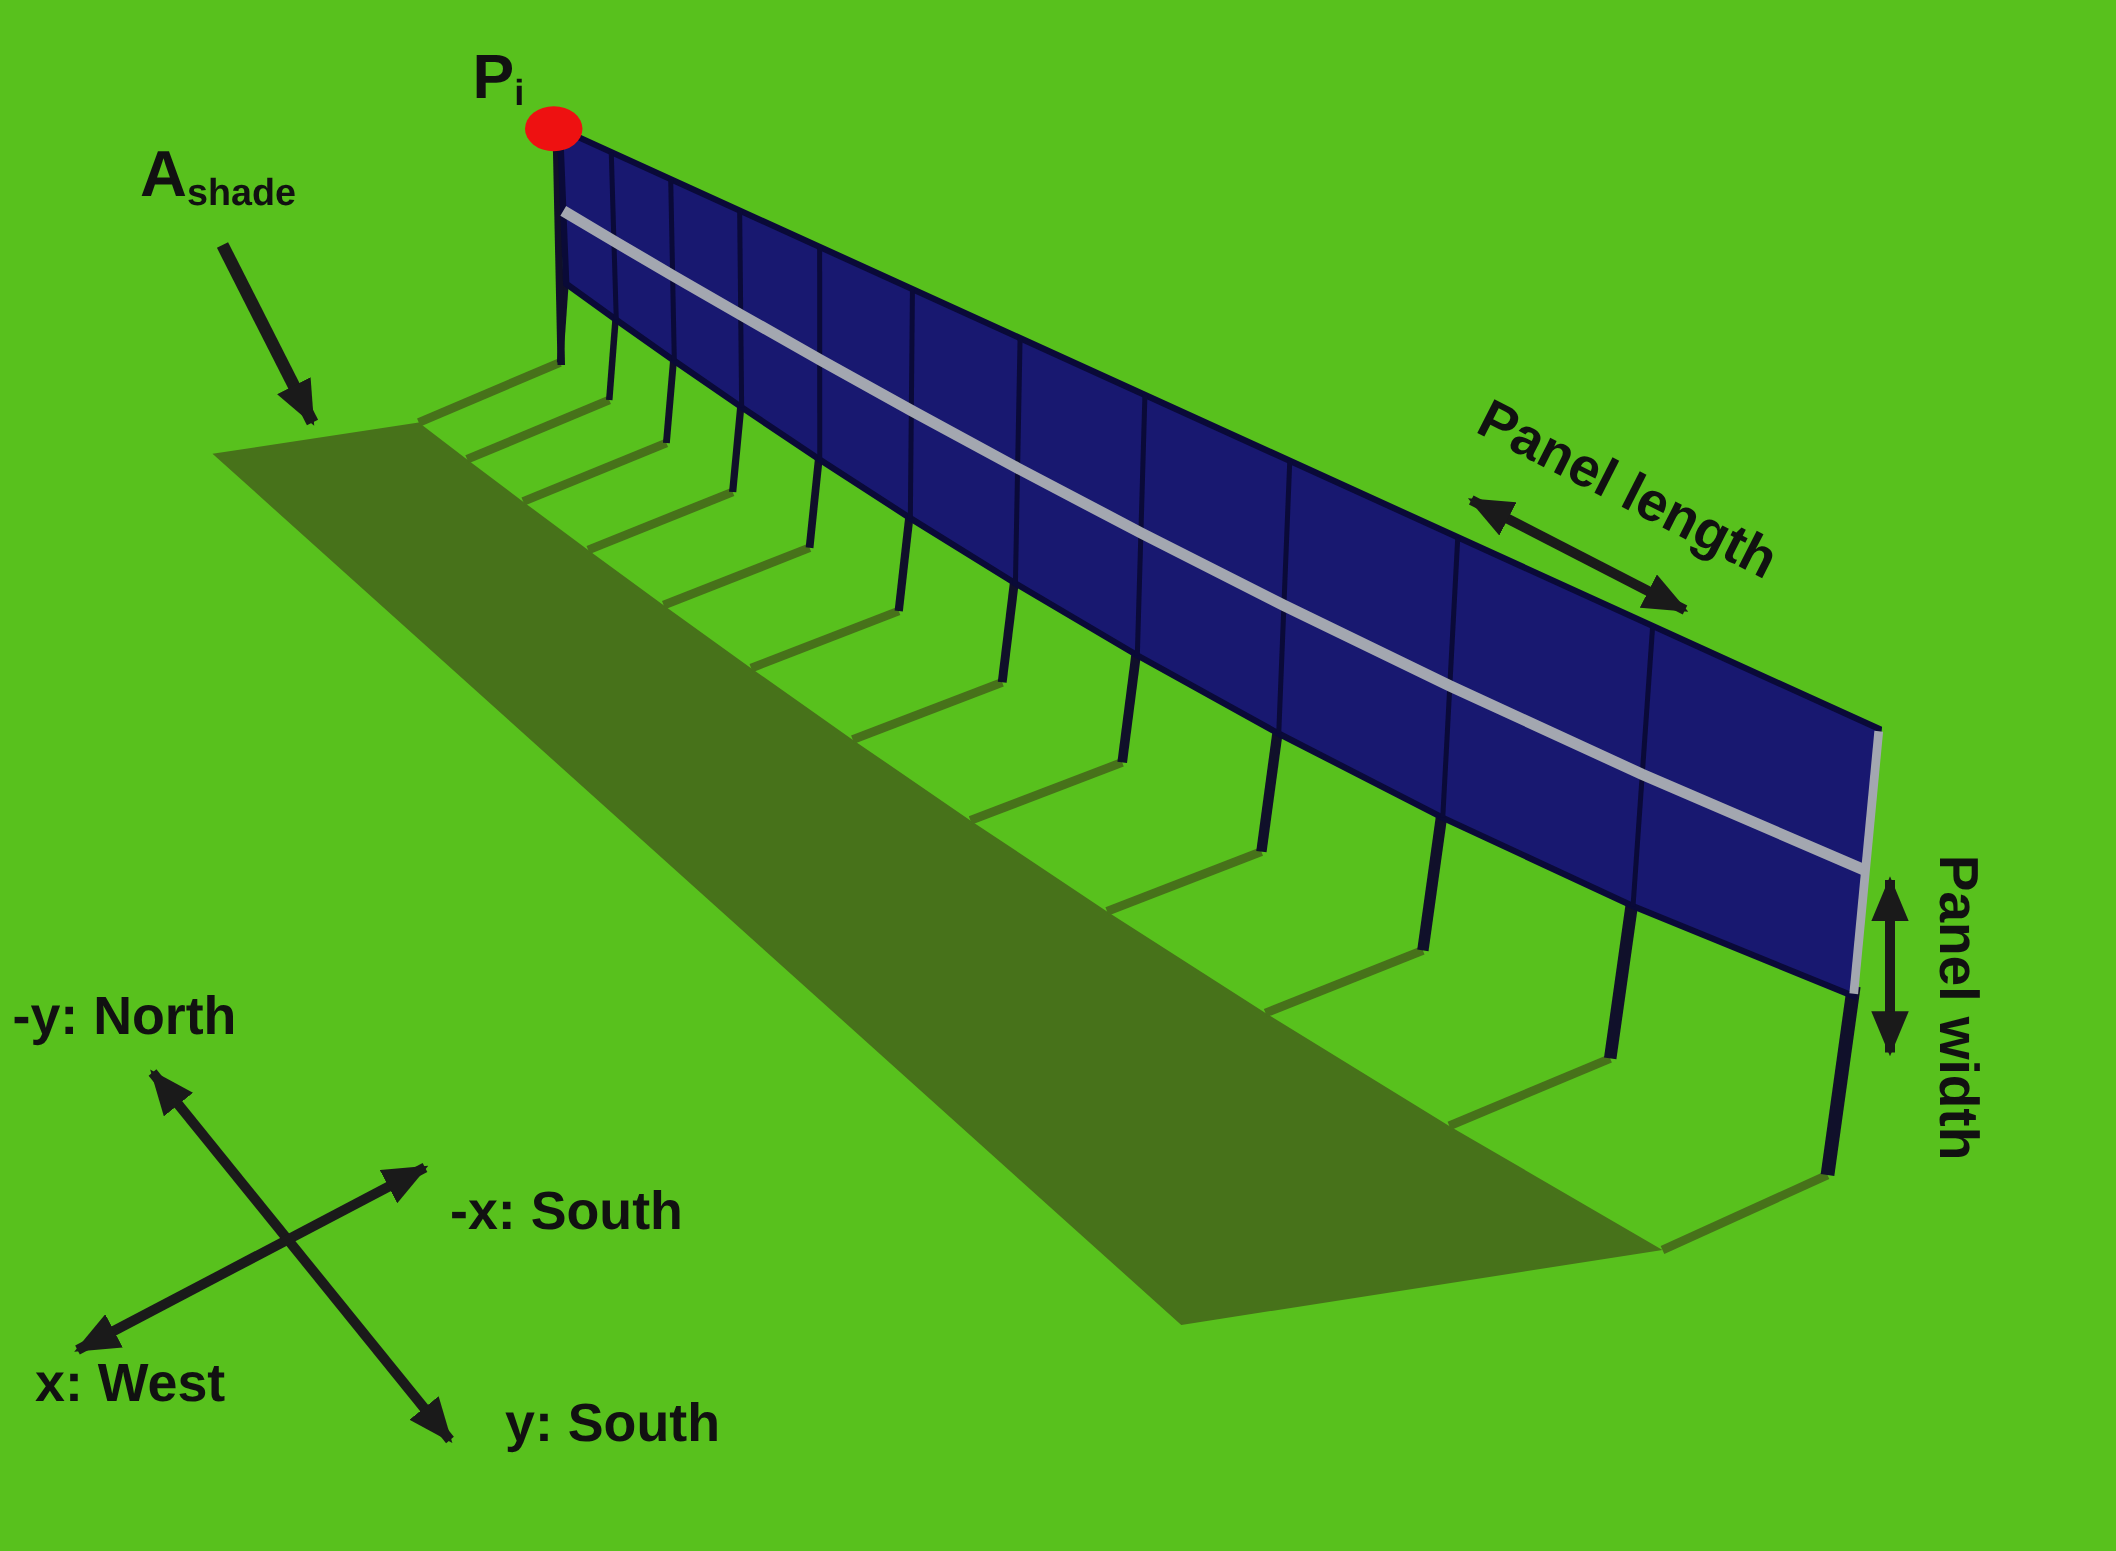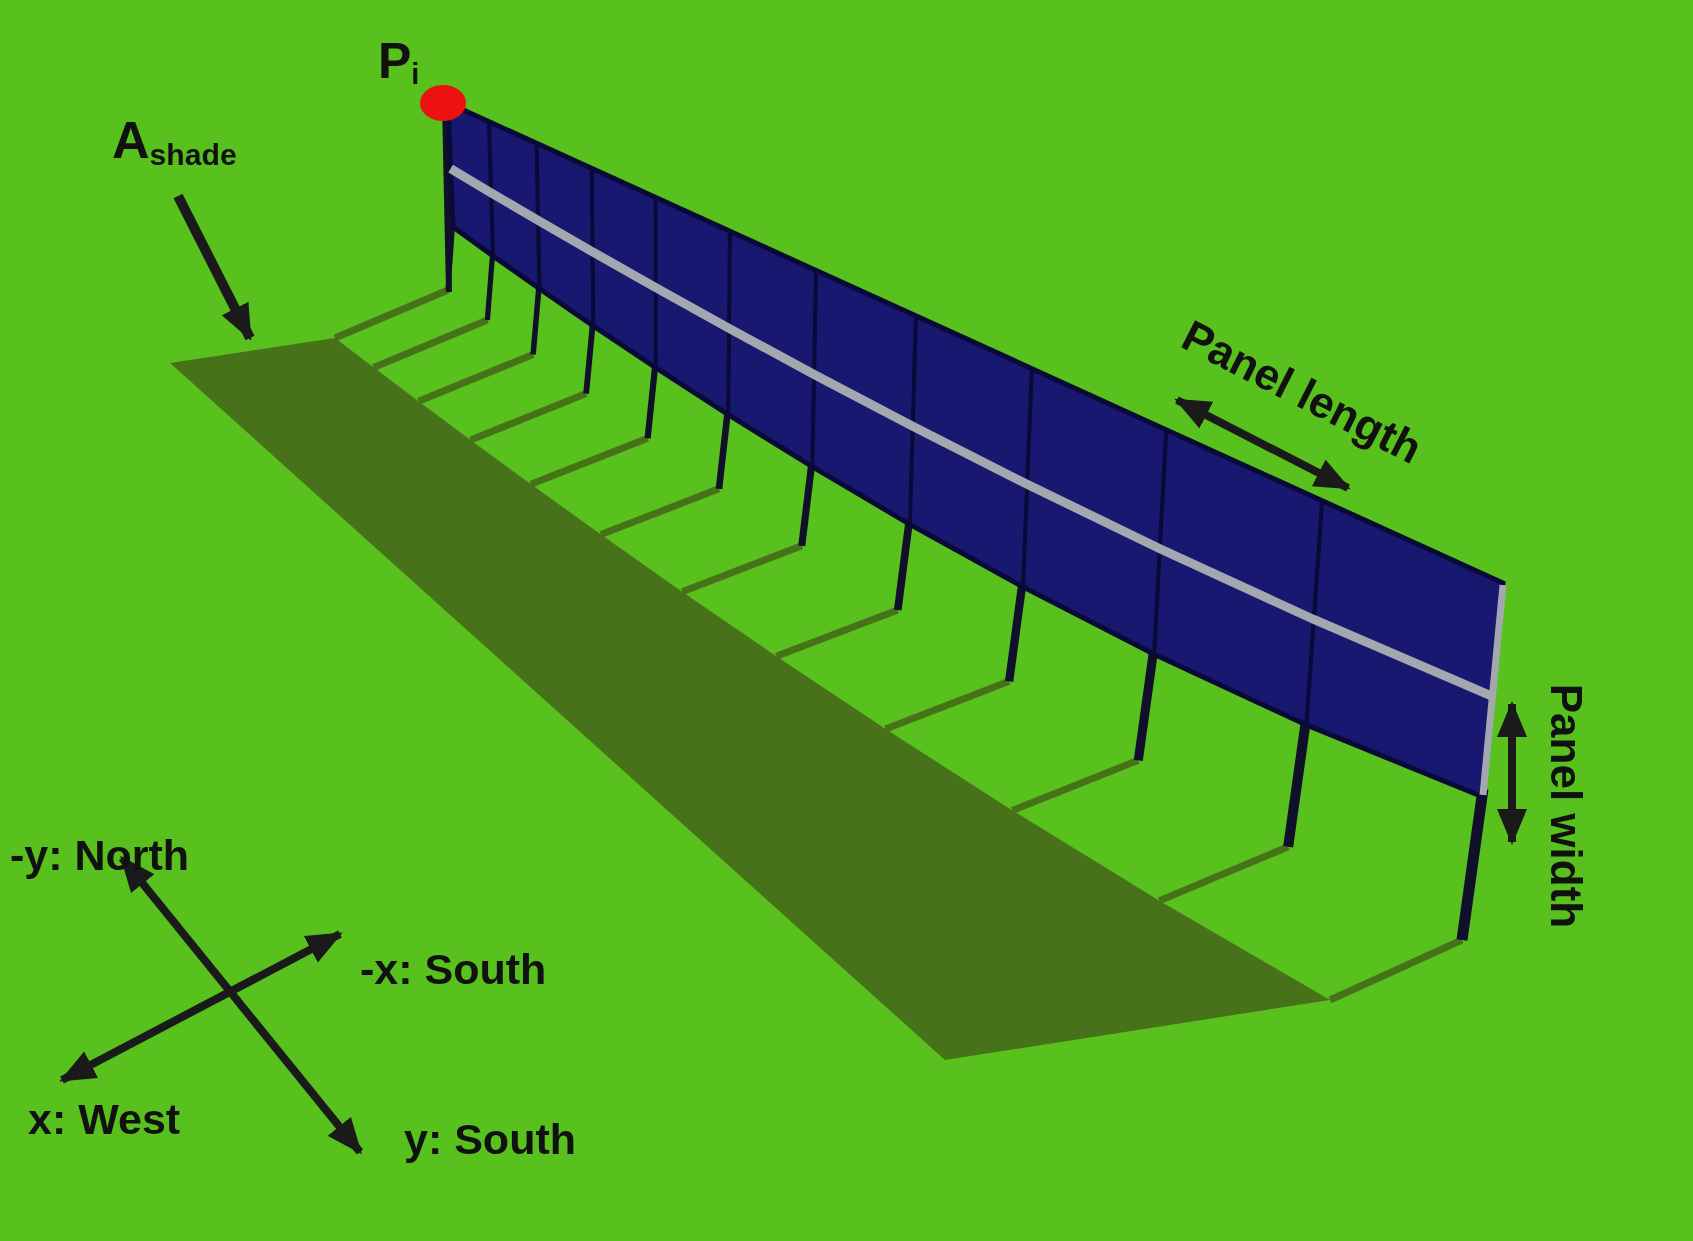--- a/index.html
+++ b/index.html
@@ -16,23 +16,23 @@
     font-family:"Liberation Sans",sans-serif;
     font-weight:700;
     color:var(--ink,#111);
     white-space:nowrap;
     line-height:1;
     z-index:5;
   }
   .lbl .sub{font-size:0.58em;vertical-align:-0.22em;}
   .lbl-pi{left:378px;top:36px;font-size:50px;}
   .lbl-ashade{left:72px;top:114px;font-size:52px;margin-left:40px;}
-  .lbl-north{left:10px;top:792px;font-size:43px;margin-top:42px;}
+  .lbl-north{left:10px;top:792px;font-size:43px;}
   .lbl-east{left:360px;top:948px;font-size:43px;}
-  .lbl-west{left:28px;top:1086px;font-size:43px;margin-top:12px;}
+  .lbl-west{left:28px;top:1086px;font-size:43px;}
   .lbl-south{left:404px;top:1118px;font-size:43px;}
   .lbl-plength{left:1302px;top:392px;font-size:44px;transform:translate(-50%,-50%) rotate(27deg);}
   .lbl-pwidth{left:1566px;top:806px;font-size:44px;transform:translate(-50%,-50%) rotate(90deg);}
 </style>
 </head>
 <body>
 
 <div class="scene" style="--grass: #58c11d; --shadow: #47721a; --panel: #181870; --panel_frame: #0a0a38; --rail: #a3a7b0; --post: #10102a; --marker_red: #ee1111; --ink: #111111; --arrow: #1a1a1a;">
 
   <svg id="scene-svg" viewBox="0 0 1693 1241">

